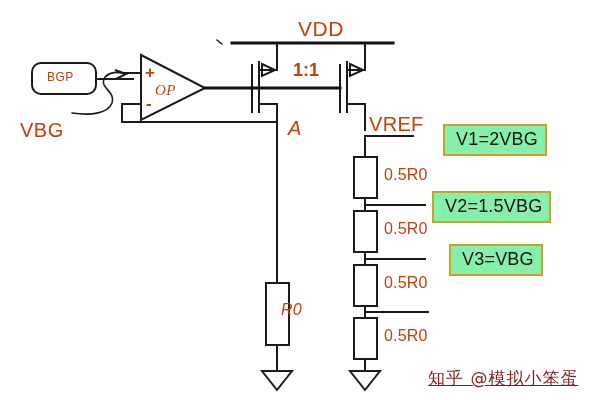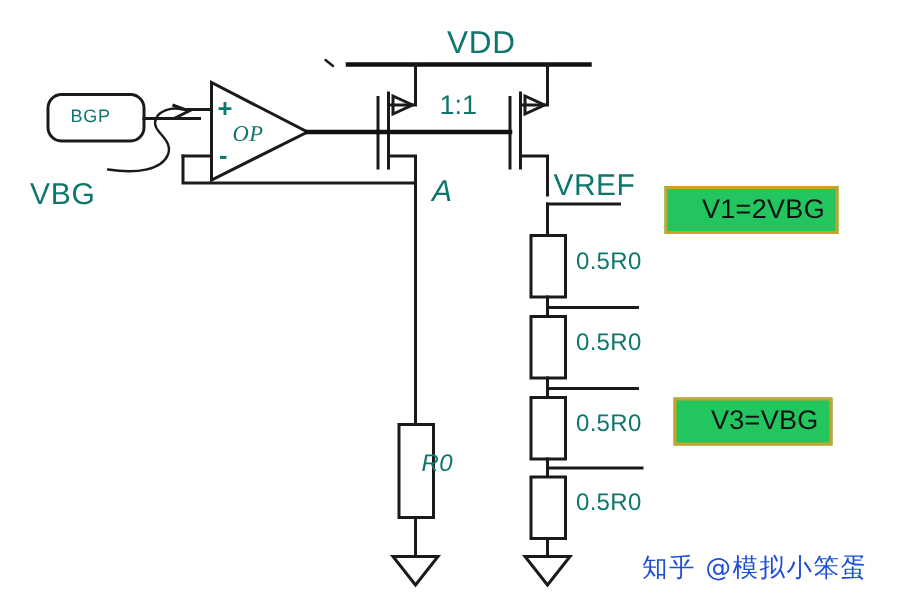--- a/index.html
+++ b/index.html
@@ -45,21 +45,21 @@
     stroke-width: 2;
     fill: #ffffff;
   }
   .shape-fill-none {
     stroke: #1a1a1a;
     stroke-width: 2;
     fill: none;
   }
   .lbl {
     position: absolute;
-    color: #0f766e;
+    color: #c2410c;
     font-family: "Liberation Sans", sans-serif;
     white-space: nowrap;
     line-height: 1;
   }
   .lbl-rail {
     font-size: 21px;
     letter-spacing: 0.5px;
   }
   .lbl-node {
     font-size: 20px;
@@ -68,21 +68,21 @@
   .lbl-node-italic {
     font-size: 20px;
     font-style: italic;
   }
   .lbl-res {
     font-size: 16px;
     letter-spacing: 0.2px;
   }
   .lbl-ratio {
     font-size: 18px;
-    font-weight: 400;
+    font-weight: 700;
   }
   .lbl-op {
     font-size: 15px;
     font-style: italic;
     letter-spacing: 0.4px;
     font-family: Liberation Serif, serif;
   }
   .lbl-bgp {
     font-size: 12px;
     letter-spacing: 0.5px;
@@ -90,38 +90,39 @@
   .lbl-vbg {
     font-size: 20px;
     letter-spacing: 0.5px;
   }
   .lbl-sign {
     font-size: 17px;
     font-weight: 700;
   }
   .formula-box {
     position: absolute;
-    background: #22c55e;
+    background: #86efac;
     border: 2px solid #c9a227;
     color: #121212;
     font-family: "Liberation Sans", sans-serif;
     font-size: 18px;
     letter-spacing: 0.2px;
-    padding: 3px 7px 4px 23px;
+    padding: 3px 7px 4px 11px;
     box-sizing: border-box;
     white-space: nowrap;
   }
   .watermark {
     position: absolute;
-    color: #1d4ed8;
+    color: #7f1d1d;
     font-family: "DejaVu Sans", sans-serif;
     font-size: 17px;
     letter-spacing: 1px;
     white-space: nowrap;
     user-select: none;
+    text-decoration: underline;
   }
 </style>
 </head>
 <body>
 
 <div id="canvas">
 
   <svg id="schematic" viewBox="0 0 600 400">
 
     <g>
@@ -229,19 +230,20 @@
   <div class="lbl lbl-res" style="left:384px; top:167px;">0.5R0</div>
 
   <div class="lbl lbl-res" style="left:384px; top:221px;">0.5R0</div>
 
   <div class="lbl lbl-res" style="left:384px; top:275px;">0.5R0</div>
 
   <div class="lbl lbl-res" style="left:384px; top:328px;">0.5R0</div>
 
   <div class="formula-box" style="left:443px; top:124px;">V1=2VBG</div>
 
-
-  <div class="formula-box" style="left:449px; top:244px;margin-top:21px;">V3=VBG</div>
+  <div class="formula-box" style="left:432px; top:191px;">V2=1.5VBG</div>
+
+  <div class="formula-box" style="left:449px; top:244px;">V3=VBG</div>
 
 
   <div class="watermark" style="left:428px; top:367px;">知乎 @模拟小笨蛋</div>
 
 </div>
 
 </body></html>

